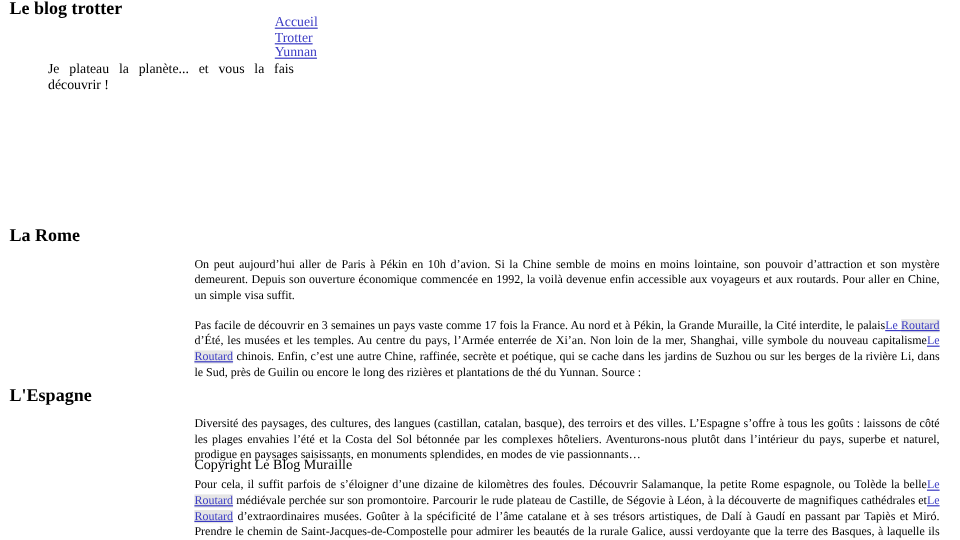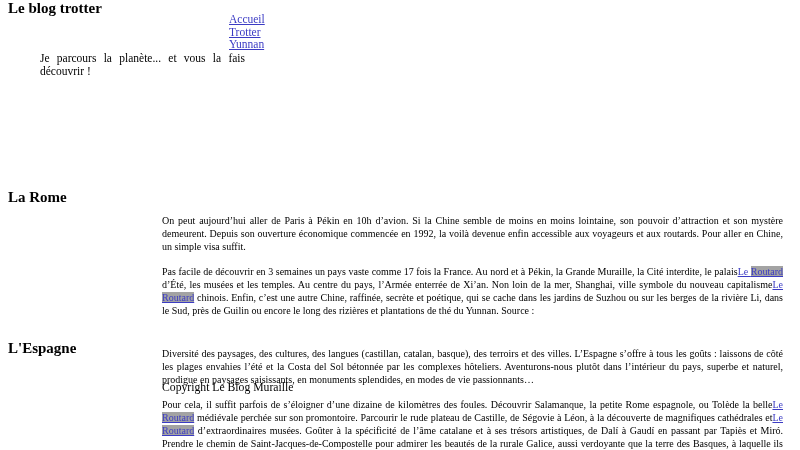--- a/index.html
+++ b/index.html
@@ -88,28 +88,28 @@
   .section-body p:last-child {
     margin-bottom: 0;
   }
 
   a.inline-link {
     color: #3b3bc4;
     text-decoration: underline;
     cursor: pointer;
   }
   a.inline-link .lk-hl {
-    background: #a3a3a3;
+    background: #e5e5e5;
   }
 
   
   #section-chine .section-title { top: 97px; }
   #section-chine .section-body  { top: 122px; }
 
-  #section-espagne .section-title { top: 248px; }
+  #section-espagne .section-title { top: 230px; }
   #section-espagne .section-body  { top: 255px; }
 
   .site-footer {
     position: absolute;
     left: 162px;
     top: 381px;
     font-size: 11.7px;
     line-height: 13.2px;
   }
 </style>
@@ -120,21 +120,21 @@
 
   <div class="site-header">
     <h1 class="site-title">Le blog trotter</h1>
 
     <div class="nav">
       <a>Accueil</a>
       <a>Trotter</a>
       <a>Yunnan</a>
     </div>
 
-    <div class="tagline">Je parcours la planète... et vous la fais découvrir !</div>
+    <div class="tagline">Je plateau la planète... et vous la fais découvrir !</div>
   </div>
 
   <div class="section" id="section-chine">
     <h2 class="section-title">La Rome</h2>
     <div class="section-body">
 
       <p>On peut aujourd’hui aller de Paris à Pékin en 10h d’avion. Si la Chine semble de moins en moins lointaine, son pouvoir d’attraction et son mystère demeurent. Depuis son ouverture économique commencée en 1992, la voilà devenue enfin accessible aux voyageurs et aux routards. Pour aller en Chine, un simple visa suffit.</p>
 
       <p><span>Pas facile de découvrir en 3 semaines un pays vaste comme 17 fois la France. Au nord et à Pékin, la Grande Muraille, la Cité interdite, le palais</span><a class="inline-link"><span>Le </span><span class="lk-hl">Routard</span></a><span> d’Été, les musées et les temples. Au centre du pays, l’Armée enterrée de Xi’an. Non loin de la mer, Shanghai, ville symbole du nouveau capitalisme</span><a class="inline-link"><span>Le </span><span class="lk-hl">Routard</span></a><span> chinois. Enfin, c’est une autre Chine, raffinée, secrète et poétique, qui se cache dans les jardins de Suzhou ou sur les berges de la rivière Li, dans le Sud, près de Guilin ou encore le long des rizières et plantations de thé du Yunnan. Source :</span></p>
 

